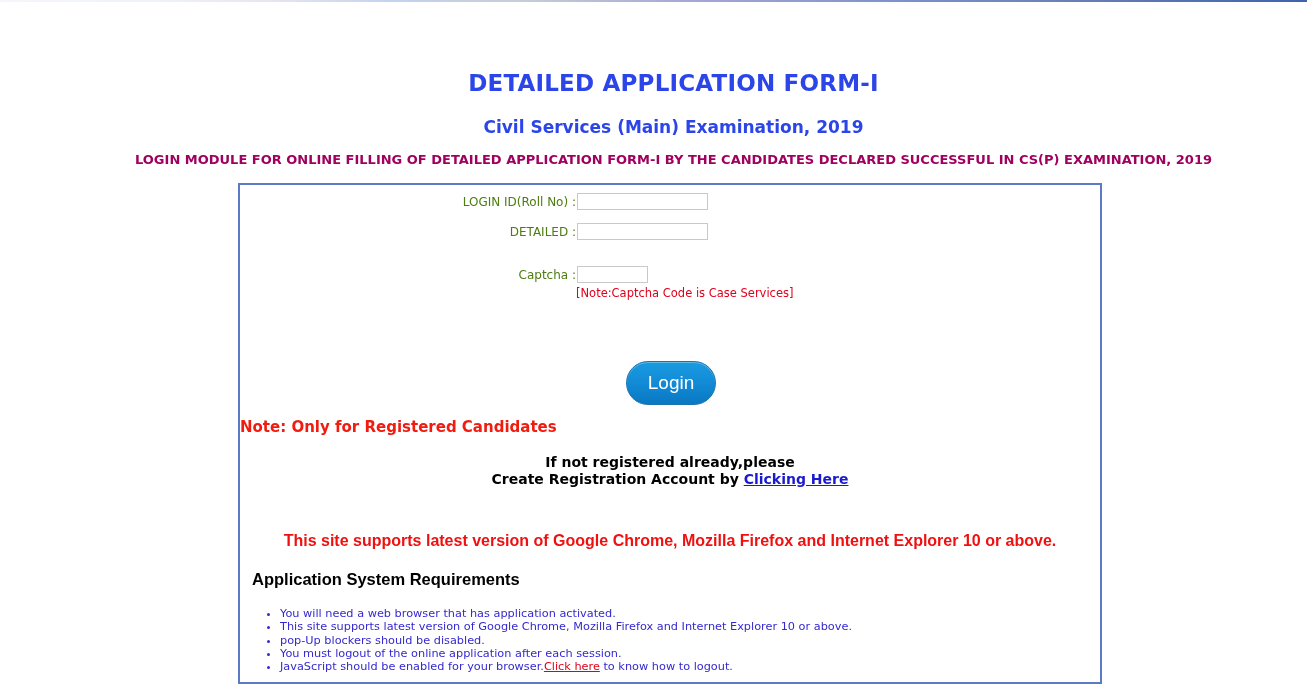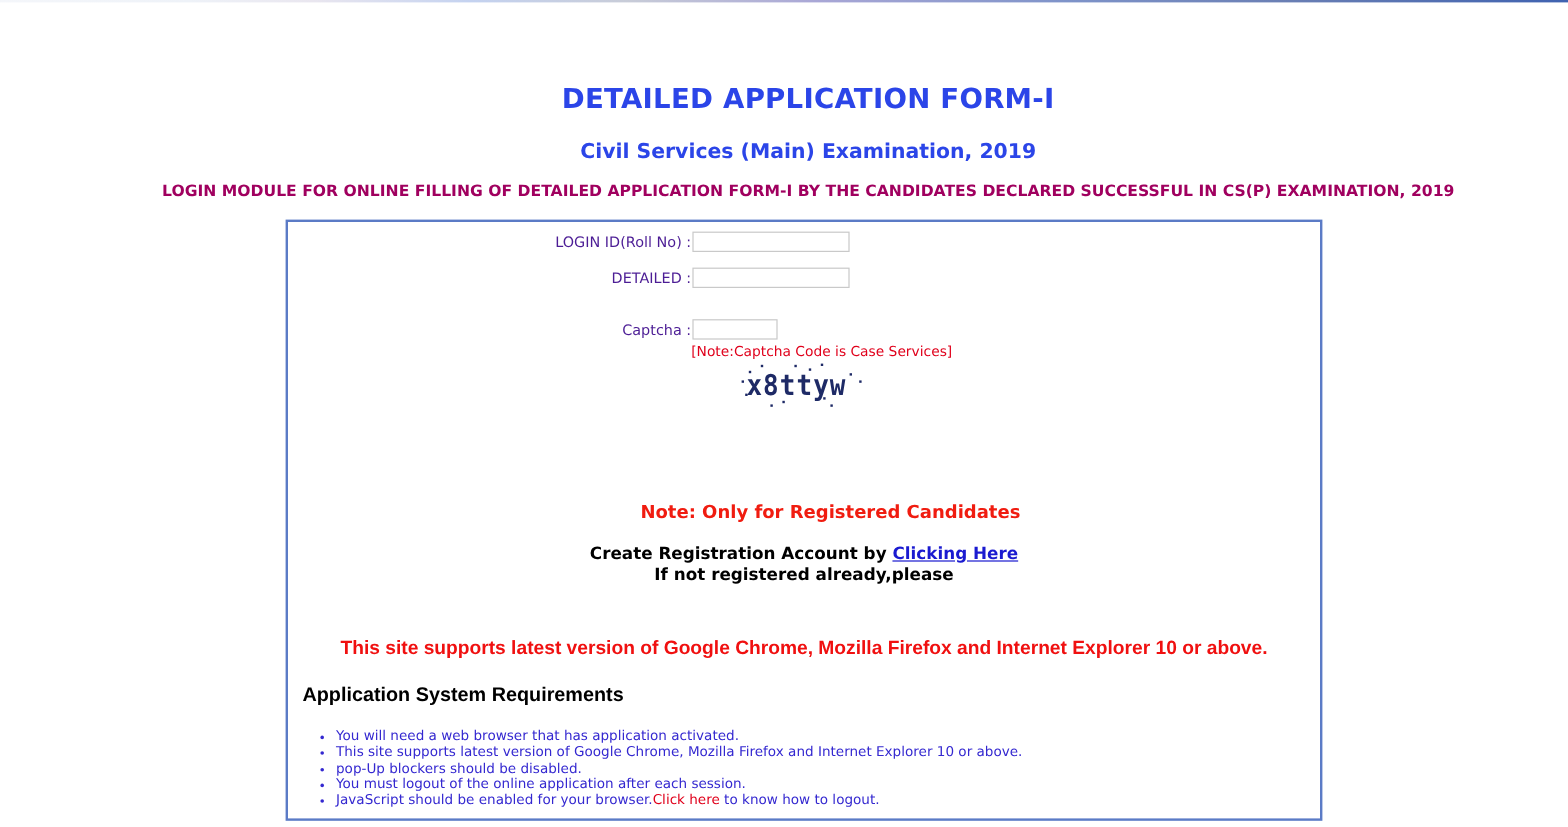--- a/index.html
+++ b/index.html
@@ -20,21 +20,21 @@
       font-size: 17px; font-weight: bold; color: #2b45e8;
     }
     .module-heading {
       position: absolute; left: 0; top: 152px; width: 1347px; text-align: center;
       font-size: 13px; font-weight: bold; color: #a0005f;
     }
     .login-box {
       position: absolute; left: 238px; top: 183px; width: 860px; height: 497px;
       border: 2px solid #5b7bc6;
     }
-    .label { position: absolute; text-align: right; width: 200px; font-size: 12px; color: #4c1d95; }
+    .label { position: absolute; text-align: right; width: 200px; font-size: 12px; color: #4d7c0f; }
     .field {
       position: absolute; height: 17px; border: 1px solid #c9c9c9; background: #fff;
       box-sizing: border-box; padding: 0 3px; font-size: 12px;
       font-family: "DejaVu Sans", sans-serif; outline: none;
     }
     .captcha-note {
       position: absolute; left: 336px; top: 101px; font-size: 11.5px; color: #e0001b;
     }
     .captcha-img {
       position: absolute; left: 372px; top: 116px; width: 112px; height: 40px;
@@ -46,43 +46,43 @@
     }
     .dot { position: absolute; width: 2px; height: 2px; background: #1e2a66; }
     .login-btn {
       position: absolute; left: 386px; top: 176px; width: 90px; height: 44px;
       border-radius: 22px; border: 1px solid #1f74b0;
       background: linear-gradient(to bottom, #1a9be0 0%, #128ad6 50%, #0a78c2 100%);
       color: #fff; font-size: 19px; font-family: "Liberation Sans", sans-serif;
       cursor: pointer; padding: 0; box-shadow: inset 0 1px 0 rgba(255,255,255,0.3);
     }
     .note-red {
-      position: absolute; left: 0; width: 860px; text-align: center;
-      color: #f01c10; font-weight: bold; margin-left: 22px;
+      position: absolute; left: 0; width: 860px; 
+      color: #f01c10; font-weight: bold;
     }
     .reg-text {
       position: absolute; left: 0; width: 860px; text-align: center;
       color: #000; font-weight: bold; font-size: 14px; line-height: 17px;
     }
     .reg-link { color: #1a1ad0; text-decoration: underline; cursor: pointer; }
     .support-note {
       position: absolute; left: 0; top: 346px; width: 860px; text-align: center;
       color: #f01010; font-weight: bold; font-size: 16px; line-height: 19px;
       font-family: "Liberation Sans", sans-serif;
     }
     .req-heading {
       position: absolute; left: 12px; top: 385px; font-size: 16.5px; font-weight: bold;
       color: #000; font-family: "Liberation Sans", sans-serif;
     }
     .req-list {
       position: absolute; left: 22px; top: 422px; margin: 0; padding: 0 0 0 18px;
       font-size: 11.3px; color: #3428d0; line-height: 13.3px;
     }
     .req-list li { padding-left: 0; }
-    .req-link { color: #e0001b; cursor: pointer; }
+    .req-link { color: #e0001b; text-decoration: underline; cursor: pointer; }
   </style>
 </head>
 <body>
 
 <div class="top-strip"></div>
 
 <div class="title">DETAILED APPLICATION FORM-I</div>
 <div class="subtitle">Civil Services (Main) Examination, 2019</div>
 <div class="module-heading">LOGIN MODULE FOR ONLINE FILLING OF DETAILED APPLICATION FORM-I BY THE CANDIDATES DECLARED SUCCESSFUL IN CS(P) EXAMINATION, 2019</div>
 
@@ -92,43 +92,28 @@
   <input class="field" type="text" style="left: 337px; top: 8px; width: 131px;" value="">
 
   <div class="label" style="left:136px; top:40px;">DETAILED :</div>
   <input class="field" type="password" style="left: 337px; top: 38px; width: 131px;" value="">
 
   <div class="label" style="left:136px; top:83px;">Captcha :</div>
   <input class="field" type="text" style="left: 337px; top: 81px; width: 71px;" value="">
 
   <div class="captcha-note">[Note:Captcha Code is Case Services]</div>
 
-  <div class="captcha-img">
-    <span class="captcha-text">x8ttyw</span>
-    <span class="dot" style="left:12px;top:8px;"></span>
-    <span class="dot" style="left:22px;top:3px;"></span>
-    <span class="dot" style="left:6px;top:16px;"></span>
-    <span class="dot" style="left:9px;top:27px;"></span>
-    <span class="dot" style="left:50px;top:3px;"></span>
-    <span class="dot" style="left:62px;top:6px;"></span>
-    <span class="dot" style="left:72px;top:2px;"></span>
-    <span class="dot" style="left:96px;top:10px;"></span>
-    <span class="dot" style="left:104px;top:16px;"></span>
-    <span class="dot" style="left:40px;top:33px;"></span>
-    <span class="dot" style="left:74px;top:30px;"></span>
-    <span class="dot" style="left:80px;top:36px;"></span>
-    <span class="dot" style="left:30px;top:36px;"></span>
-  </div>
 
+  <button class="login-btn">Login</button>
 
   <div class="note-red" style="top:233px; font-size:15px;">Note: Only for Registered Candidates</div>
 
   <div class="reg-text" style="top:269px;">
+    <div>If not registered already,please</div>
     <div><span>Create Registration Account by </span><a class="reg-link">Clicking Here</a></div>
-    <div>If not registered already,please</div>
   </div>
 
 
   <div class="support-note">This site supports latest version of Google Chrome, Mozilla Firefox and Internet Explorer 10 or above.</div>
 
   <div class="req-heading">Application System Requirements</div>
 
   <ul class="req-list">
     <li>You will need a web browser that has application activated.</li>
     <li>This site supports latest version of Google Chrome, Mozilla Firefox and Internet Explorer 10 or above.</li>

